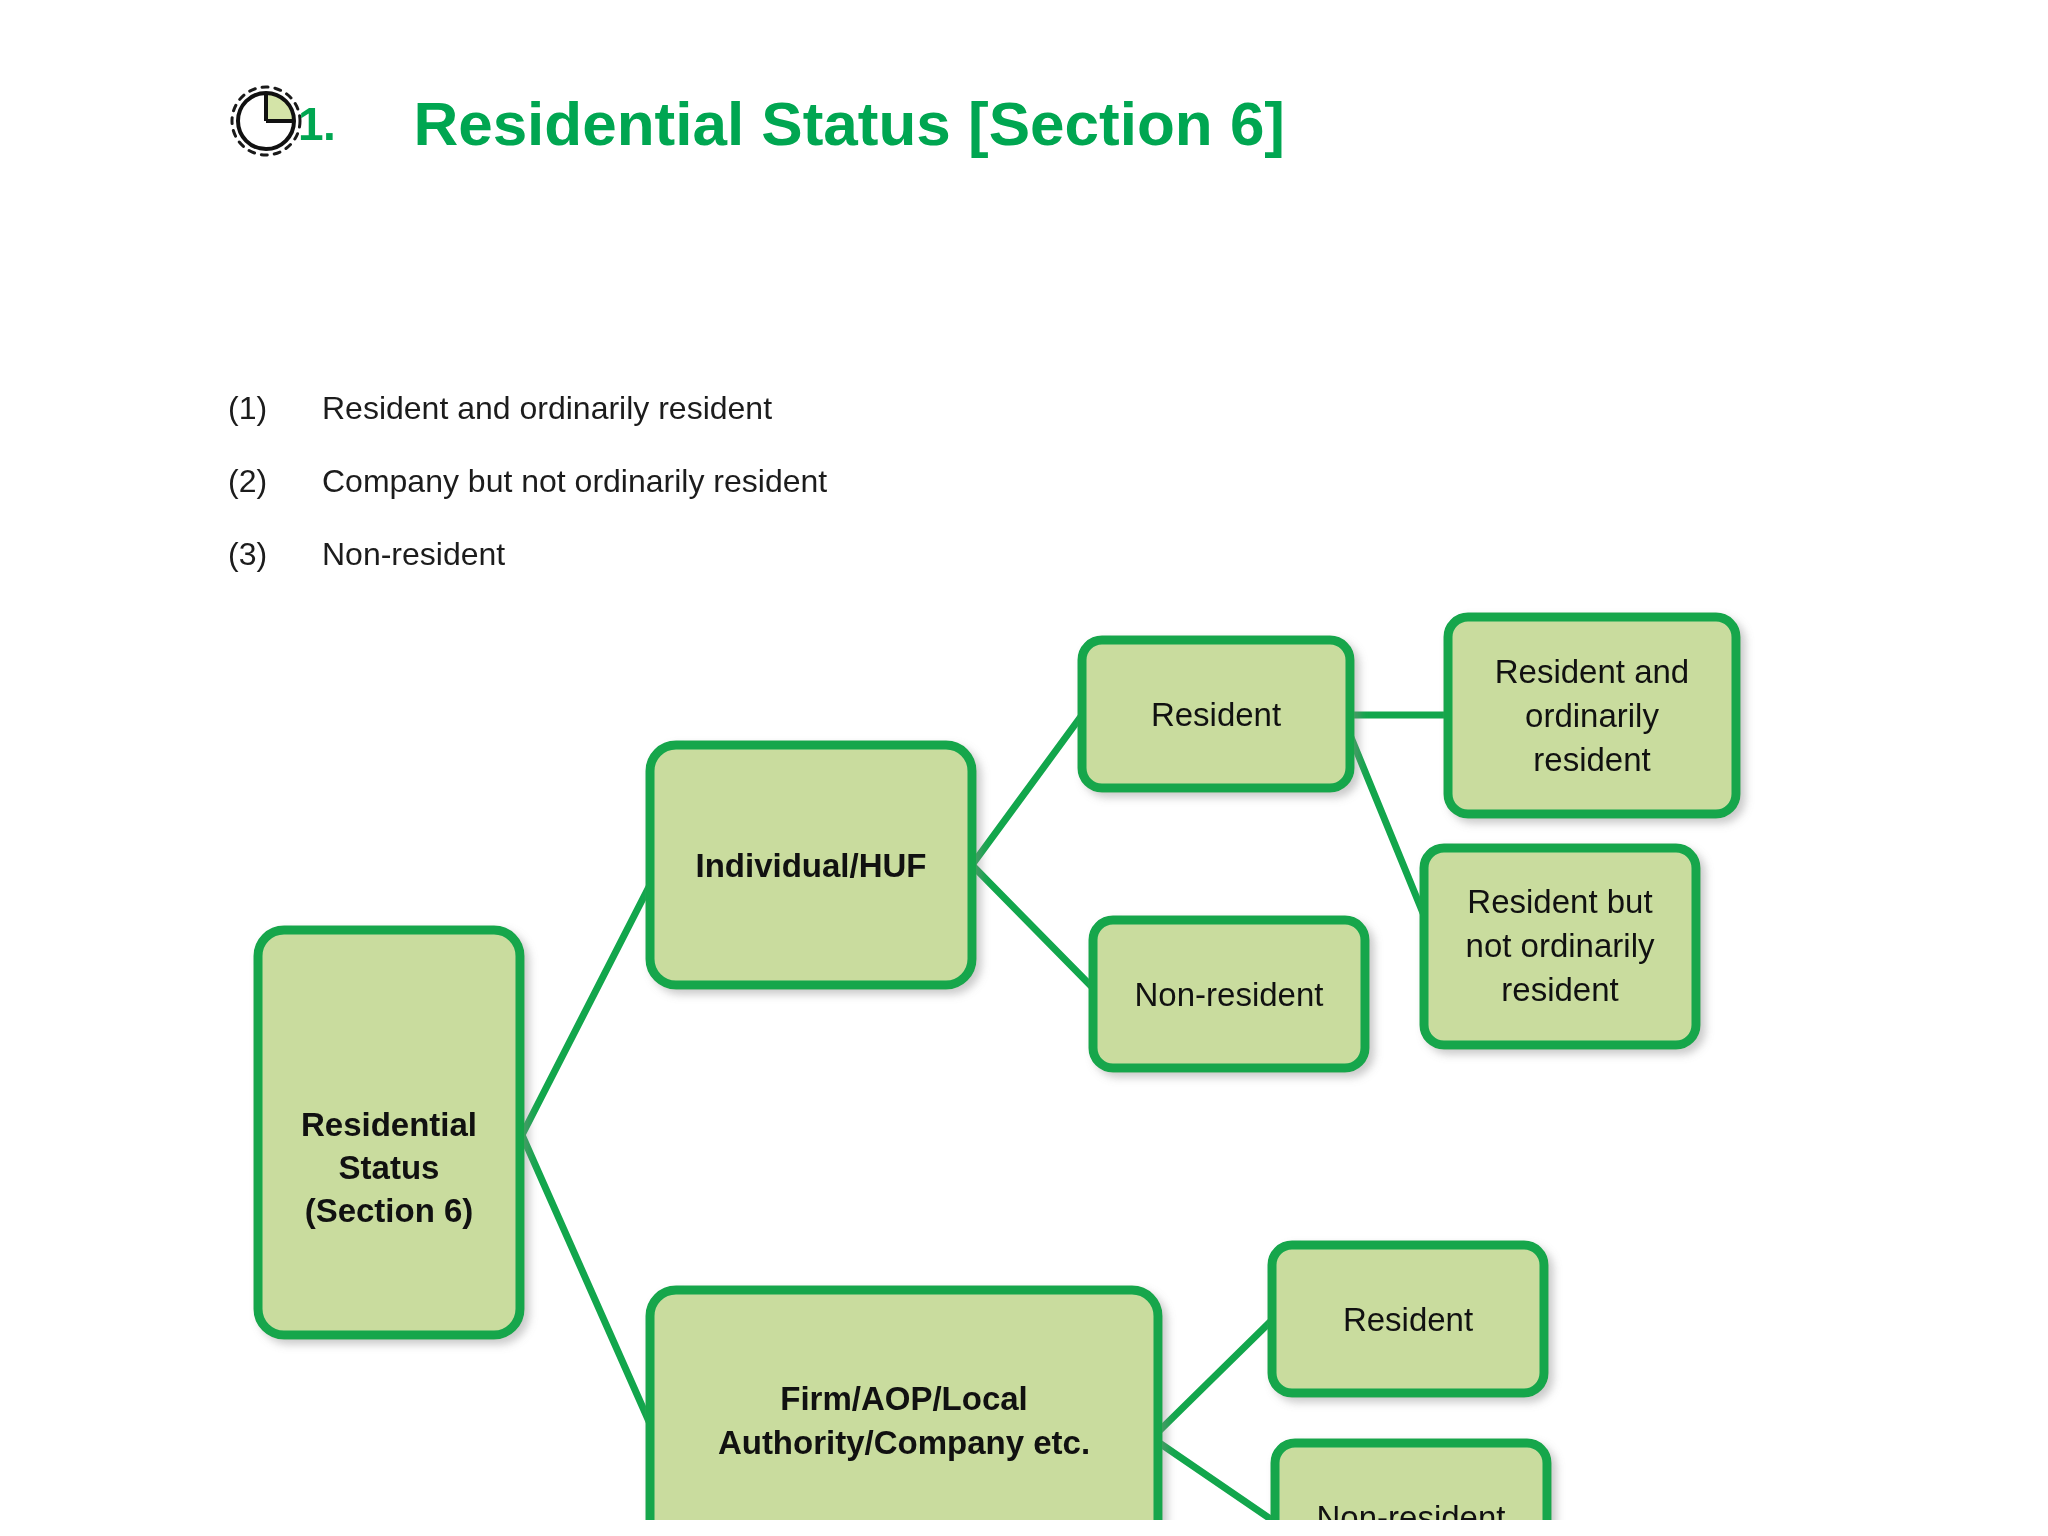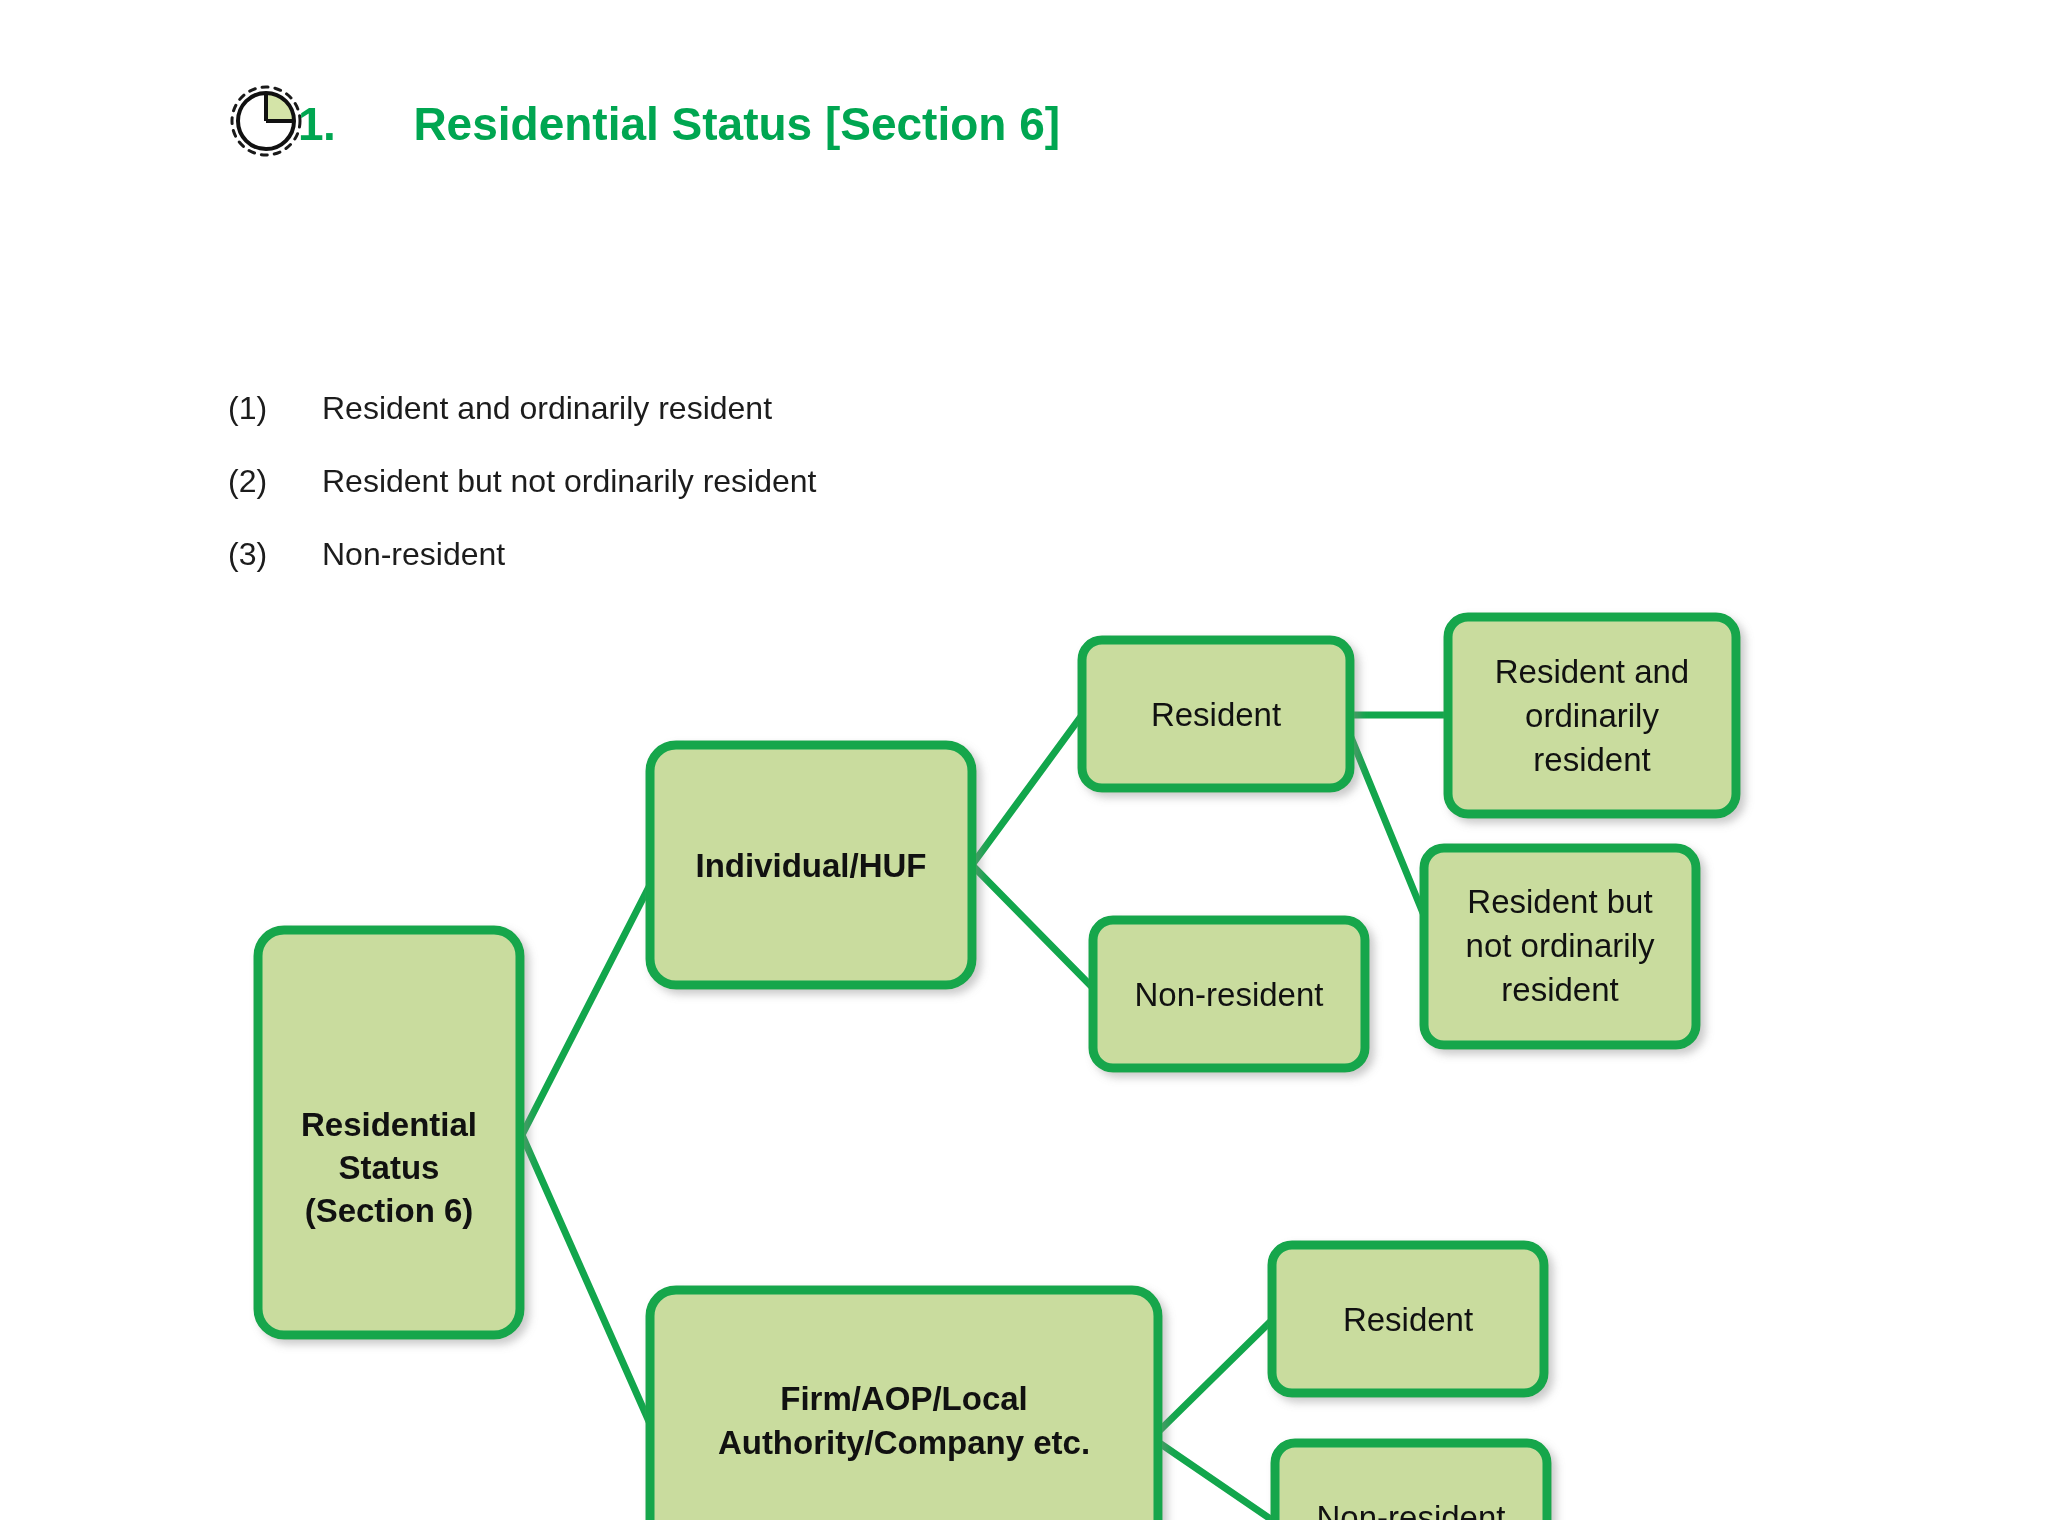--- a/index.html
+++ b/index.html
@@ -41,21 +41,21 @@
   }
   .heading-num {
     font-size: 46px;
     font-weight: bold;
     color: #00a651;
     letter-spacing: -0.5px;
     line-height: 1;
     margin-left: -8px;
   }
   .heading-title {
-    font-size: 46px;
+    font-size: 62px;
     font-weight: bold;
     color: #00a651;
     line-height: 1;
     margin-left: 78px;
     white-space: nowrap;
   }
 
   
   .para {
     position: absolute;
@@ -126,21 +126,21 @@
   </div>
 
 
   <div class="list">
     <div class="list-item">
       <span class="list-marker">(1)</span>
       <span class="list-text">Resident and ordinarily resident</span>
     </div>
     <div class="list-item">
       <span class="list-marker">(2)</span>
-      <span class="list-text">Resident but not ordinarily resident</span>
+      <span class="list-text">Company but not ordinarily resident</span>
     </div>
     <div class="list-item">
       <span class="list-marker">(3)</span>
       <span class="list-text">Non-resident</span>
     </div>
   </div>
 
   <div class="flow">
     <svg width="2048" height="930" viewBox="0 0 2048 930" aria-hidden="false">
       <defs>

